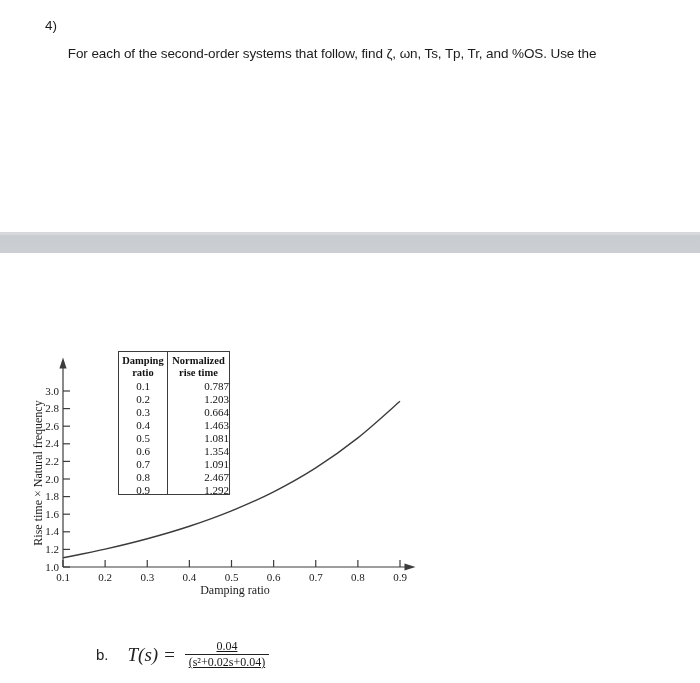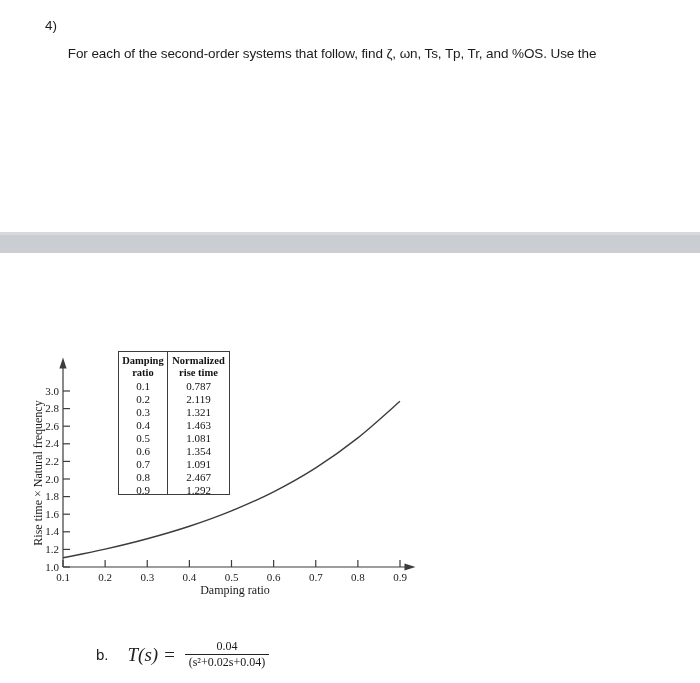--- a/index.html
+++ b/index.html
@@ -25,32 +25,32 @@
   .tx{text-anchor:middle;}
   .axlabel{font-family:"Liberation Serif",serif;font-size:12px;fill:#1a1a1a;text-anchor:middle;}
   .curve{fill:none;stroke-width:1.35;}
 
   
   .dtable{position:absolute;left:88px;top:6px;width:112px;height:144px;
           background:#fff;border:1.6px solid #3c3c3c;display:flex;box-sizing:border-box;
           font-family:"Liberation Serif",serif;color:#111;}
   .dcol{display:flex;flex-direction:column;box-sizing:border-box;}
   .dcol1{width:48px;}
-  .dcol2{flex:1;border-left:1.6px solid #3c3c3c;}
+  .dcol2{flex:1;border-left:1.6px solid #3c3c3c;align-items:flex-end;}
   .dhead{font-weight:bold;font-size:10.5px;line-height:11.5px;text-align:center;
          padding:3px 1px 2px;height:23px;}
   .dcell{font-size:11px;line-height:13px;text-align:center;}
 
   
   .formula{position:absolute;left:96px;top:640px;display:flex;align-items:center;color:#222;}
   .flabel{font-size:15px;font-family:"Liberation Sans",sans-serif;}
   .flhs{font-family:"Liberation Serif",serif;font-style:italic;font-size:19px;
         margin-left:19px;margin-right:9px;}
   .frac{display:inline-flex;flex-direction:column;text-align:center;
-        font-family:"Liberation Serif",serif;font-size:12px;line-height:13px;color:#181818;}
+        font-family:"Liberation Serif",serif;font-size:12px;line-height:13px;color:#181818;text-decoration:underline;}
   .num{padding:0 6px 1px;}
   .den{border-top:1.3px solid #222;padding:1px 4px 0;}
 </style>
 </head>
 <body>
 
 <div class="page">
 
   <div class="problem">
     <span class="pnum">4)</span>
@@ -121,22 +121,22 @@
           <div class="dcell">0.4</div>
           <div class="dcell">0.5</div>
           <div class="dcell">0.6</div>
           <div class="dcell">0.7</div>
           <div class="dcell">0.8</div>
           <div class="dcell">0.9</div>
         </div>
       <div class="dcol dcol2">
         <div class="dhead">Normalized rise time</div>
       <div class="dcell">0.787</div>
-          <div class="dcell">2.119</div>
-          <div class="dcell">1.321</div>
+          <div class="dcell">1.203</div>
+          <div class="dcell">0.664</div>
           <div class="dcell">1.463</div>
           <div class="dcell">1.081</div>
           <div class="dcell">1.354</div>
           <div class="dcell">1.091</div>
           <div class="dcell">2.467</div>
           <div class="dcell">1.292</div>
         </div>
     </div>
   </div>
 

